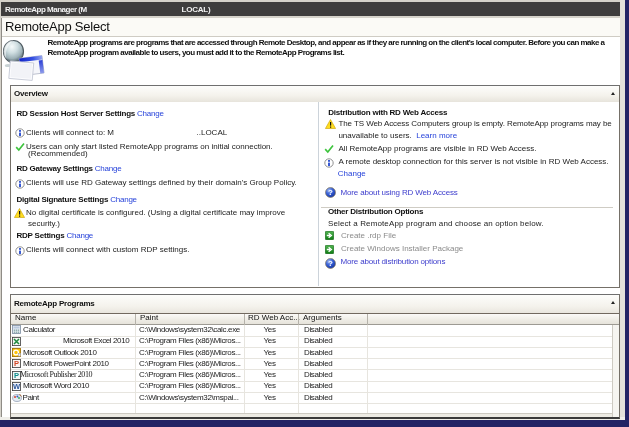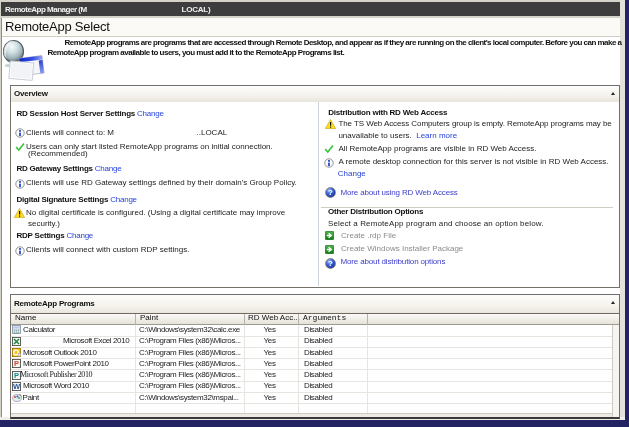--- a/index.html
+++ b/index.html
@@ -59,21 +59,21 @@
     <rect x="18" y="19" width="23" height="17.5" fill="#f5f6fa" stroke="#b9bdcc" stroke-width="0.9"></rect>
     <rect x="18" y="19" width="23" height="4" fill="url(#tbar)"></rect>
     <rect x="37.2" y="23.4" width="3.8" height="13.1" fill="url(#winb)"></rect>
   </g>
   <g transform="rotate(5 20 33)">
     <rect x="7.5" y="24" width="23.5" height="17.5" fill="#fcfcfe" stroke="#c6cad6" stroke-width="0.9"></rect>
     <rect x="9" y="25.5" width="20.5" height="14.5" fill="#f2f3f7"></rect>
   </g>
 </svg>
 
-<div class="abs h8" style="left:47.5px;top:38.2px;letter-spacing:-0.52px;margin-left:17px;">RemoteApp programs are programs that are accessed through Remote Desktop, and appear as if they are running on the client's local computer. Before you can make a</div>
+<div class="abs h8" style="left:47.5px;top:38.2px;letter-spacing:-0.52px;">RemoteApp programs are programs that are accessed through Remote Desktop, and appear as if they are running on the client's local computer. Before you can make a</div>
 <div class="abs h8" style="left:47.5px;top:48px;letter-spacing:-0.5px;">RemoteApp program available to users, you must add it to the RemoteApp Programs list.</div>
 
 <div class="abs" style="left:10px;top:85px;width:608px;height:201px;border:1px solid #757068;background:#fff;"></div>
 <div class="abs hdrbar" style="left:11px;top:85px;width:608px;height:16px;"></div>
 <div class="abs h8" style="left:14px;top:88.8px;">Overview</div>
 <div class="abs" style="left:610.5px;top:91.8px;width:0;height:0;border-left:2.5px solid transparent;border-right:2.5px solid transparent;border-bottom:3.5px solid #222;"></div>
 
 <div class="abs" style="left:318px;top:102px;width:1px;height:184px;background:#ccd3da;"></div>
 
 <div class="abs h8" style="left:16.5px;top:109.3px;">RD Session Host Server Settings <span class="link">Change</span></div>
@@ -183,21 +183,21 @@
 
 <div class="abs" style="left:10px;top:294px;width:608px;height:122px;border:1px solid #757068;border-bottom:2px solid #3a3a3a;background:#fff;"></div>
 <div class="abs hdrbar" style="left:11px;top:294px;width:608px;height:18.5px;"></div>
 <div class="abs h8" style="left:14px;top:298.8px;">RemoteApp Programs</div>
 <div class="abs" style="left:610.5px;top:301px;width:0;height:0;border-left:2.5px solid transparent;border-right:2.5px solid transparent;border-bottom:3.5px solid #222;"></div>
 
 <div class="abs" style="left:11px;top:312.5px;width:608px;height:12px;background:linear-gradient(#fbfaf8,#efede6 55%,#e6e3db);border-top:1px solid #71695f;border-bottom:1px solid #9d9a93;box-sizing:border-box;border-left:0;border-right:0;"></div>
 <div class="abs t8" style="left:15px;top:313.2px;color:#111;">Name</div>
 <div class="abs t8" style="left:140px;top:313.2px;color:#111;">Paint</div>
 <div class="abs t8" style="left:248px;top:313.2px;color:#111;">RD Web Acc...</div>
-<div class="abs t8" style="left:303px;top:313.2px;color:#111;font-family:Liberation Mono, monospace;">Arguments</div>
+<div class="abs t8" style="left:303px;top:313.2px;color:#111;">Arguments</div>
 <div class="abs" style="left:135px;top:313.5px;width:1px;height:11px;background:#b5b2aa;"></div>
 <div class="abs" style="left:244px;top:313.5px;width:1px;height:11px;background:#b5b2aa;"></div>
 <div class="abs" style="left:298px;top:313.5px;width:1px;height:11px;background:#b5b2aa;"></div>
 <div class="abs" style="left:367px;top:313.5px;width:1px;height:11px;background:#b5b2aa;"></div>
 
 <div class="abs" style="left:135px;top:324.5px;width:1px;height:88px;background:#e7e5df;"></div>
 <div class="abs" style="left:244px;top:324.5px;width:1px;height:88px;background:#e7e5df;"></div>
 <div class="abs" style="left:298px;top:324.5px;width:1px;height:88px;background:#e7e5df;"></div>
 <div class="abs" style="left:367px;top:324.5px;width:1px;height:88px;background:#e7e5df;"></div>
 

